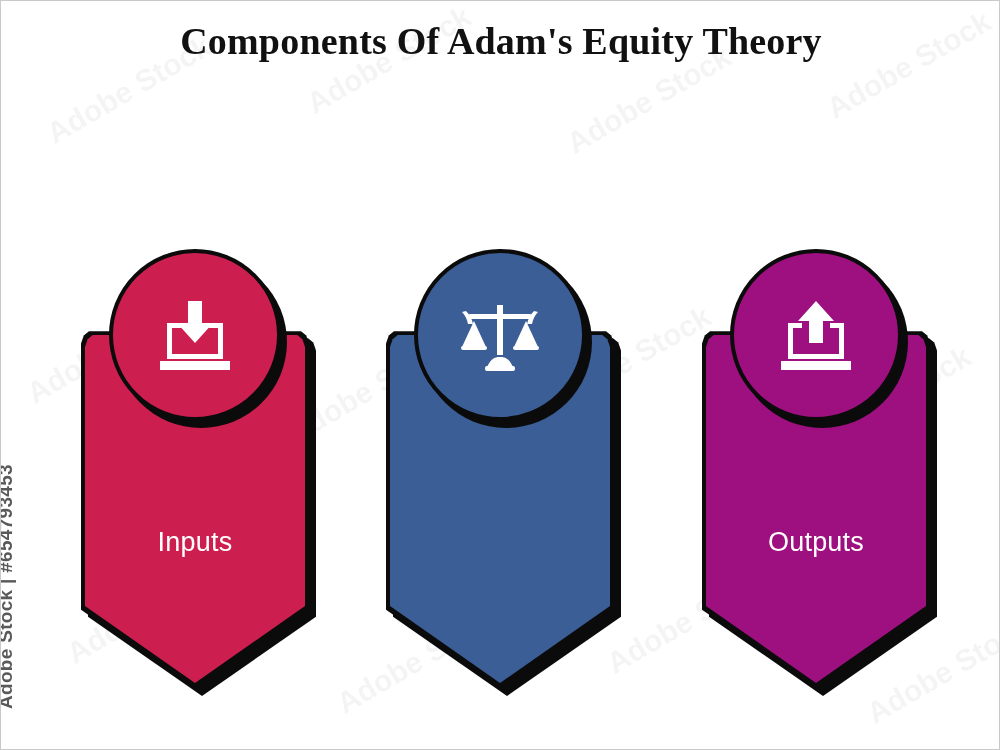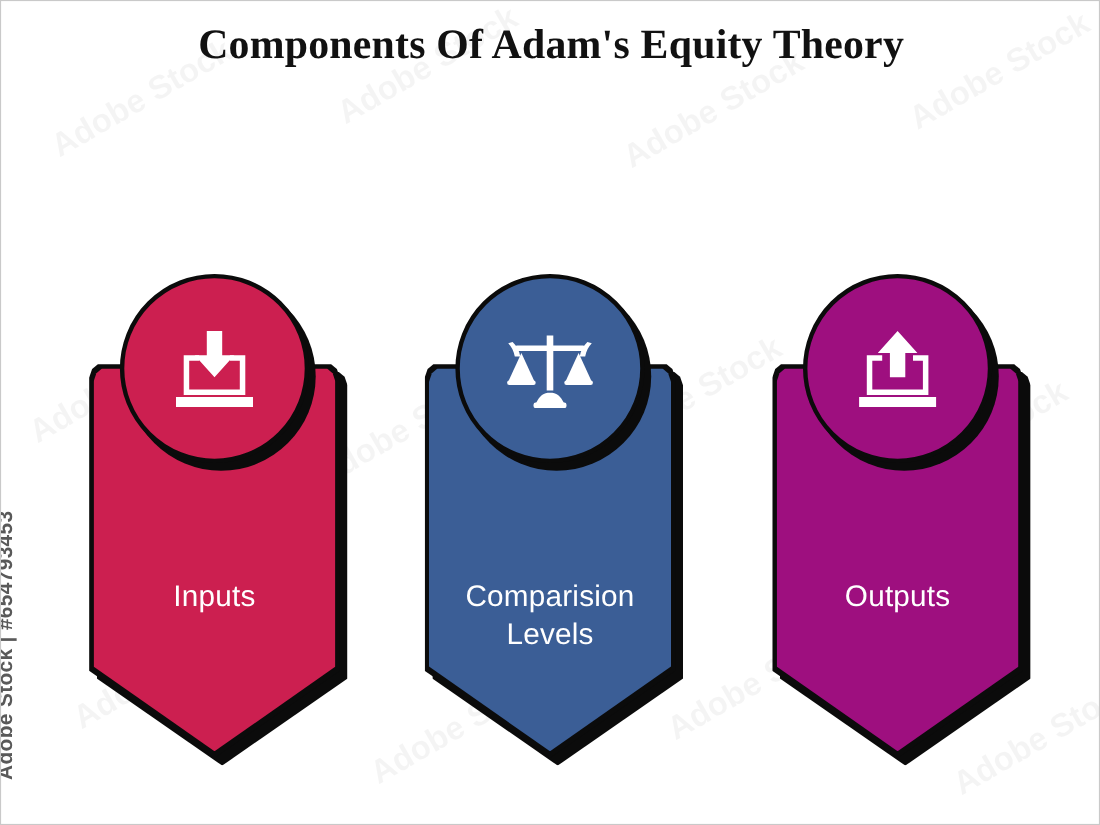--- a/index.html
+++ b/index.html
@@ -214,22 +214,20 @@
         </svg>
       </span>
     </div>
   </div>
 
   <div class="column" id="col-2">
     <div class="banner-wrap">
       <div class="banner-shadow"></div>
       <div class="banner-outline"></div>
       <div class="banner-fill" id="fill-2" style="background: rgb(59, 94, 150);"></div>
-      <div class="banner-label">Comparision
-Levels</div>
     </div>
     <div class="circle-shadow"></div>
     <div class="circle" id="circ-2" style="background: rgb(59, 94, 150);">
       <span>
         <svg width="80" height="76" viewBox="0 0 80 76">
           <g fill="#ffffff">
 
             <rect x="37" y="8" width="6" height="50"></rect>
 
             <rect x="8" y="17" width="64" height="5" rx="2"></rect>

